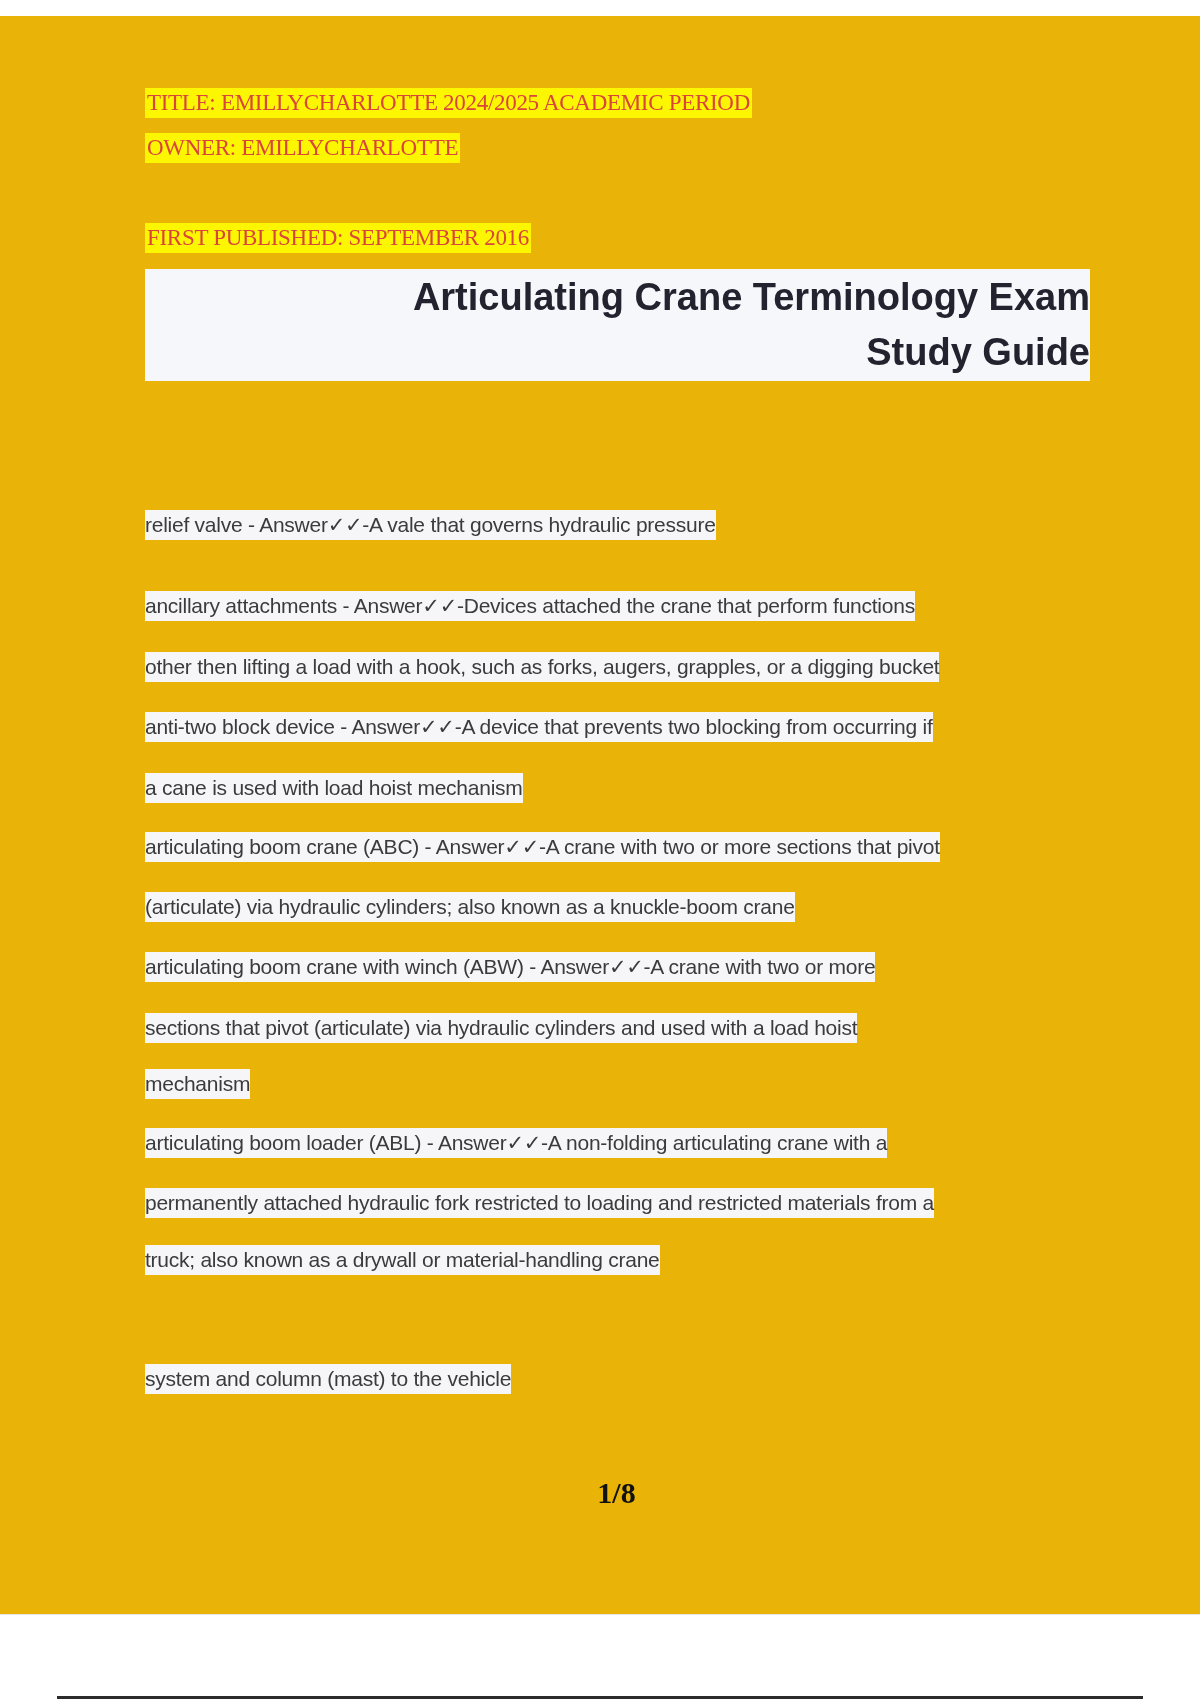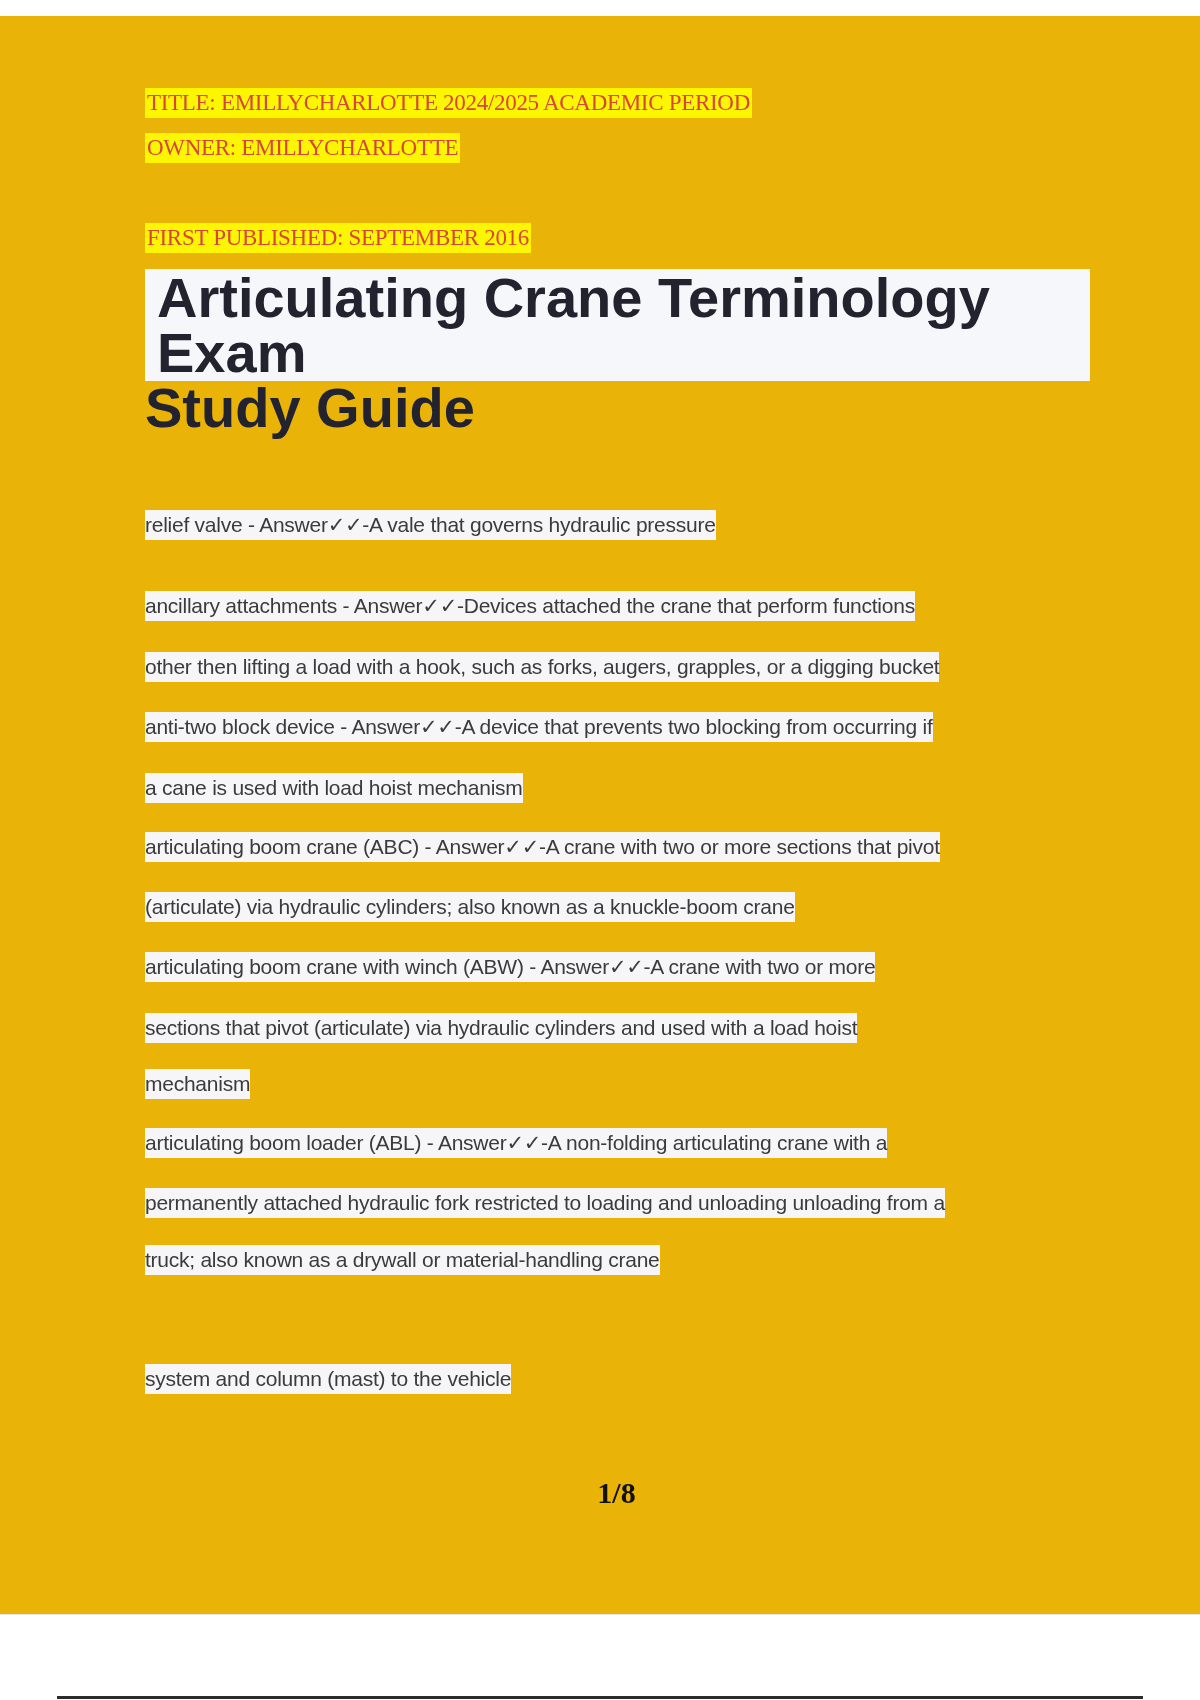--- a/index.html
+++ b/index.html
@@ -23,23 +23,24 @@
     letter-spacing: -0.3px;
     white-space: nowrap;
   }
   .title-box {
     position: absolute; left: 145px; top: 253px; width: 945px; height: 112px;
     background: #f6f7fb;
   }
   .title {
     position: absolute; left: 145px; top: 254px; width: 945px;
     font-family: "Liberation Sans", sans-serif;
-    font-weight: bold; font-size: 56px; line-height: 55px;
+    font-weight: bold; font-size: 38px; line-height: 55px;
     color: #22232e;
     margin: 0;
+    text-align: right;
   }
   .title .l1 { display: block; padding-left: 12px; }
   .title .l2 { display: block; }
   .body-line {
     position: absolute; left: 145px;
     font-family: "Liberation Sans", sans-serif;
     font-size: 21px; line-height: 30px;
     color: #3b3b3d;
     background: #f6f6f8;
     white-space: nowrap;
@@ -80,21 +81,21 @@
   <div class="body-line" style="top:757px">a cane is used with load hoist mechanism</div>
 
   <div class="body-line" style="top:816px">articulating boom crane (ABC) - Answer✓✓-A crane with two or more sections that pivot</div>
   <div class="body-line" style="top:876px">(articulate) via hydraulic cylinders; also known as a knuckle-boom crane</div>
 
   <div class="body-line" style="top:936px">articulating boom crane with winch (ABW) - Answer✓✓-A crane with two or more</div>
   <div class="body-line" style="top:997px">sections that pivot (articulate) via hydraulic cylinders and used with a load hoist</div>
   <div class="body-line" style="top:1053px">mechanism</div>
 
   <div class="body-line" style="top:1112px">articulating boom loader (ABL) - Answer✓✓-A non-folding articulating crane with a</div>
-  <div class="body-line" style="top:1172px">permanently attached hydraulic fork restricted to loading and unloading unloading from a</div>
+  <div class="body-line" style="top:1172px">permanently attached hydraulic fork restricted to loading and restricted materials from a</div>
   <div class="body-line" style="top:1229px">truck; also known as a drywall or material-handling crane</div>
 
   <div class="body-line" style="top:1348px">system and column (mast) to the vehicle</div>
 
   <div class="page-num">1/8</div>
 </div>
 
 <div class="bottom-rule"></div>
 
 </body></html>

